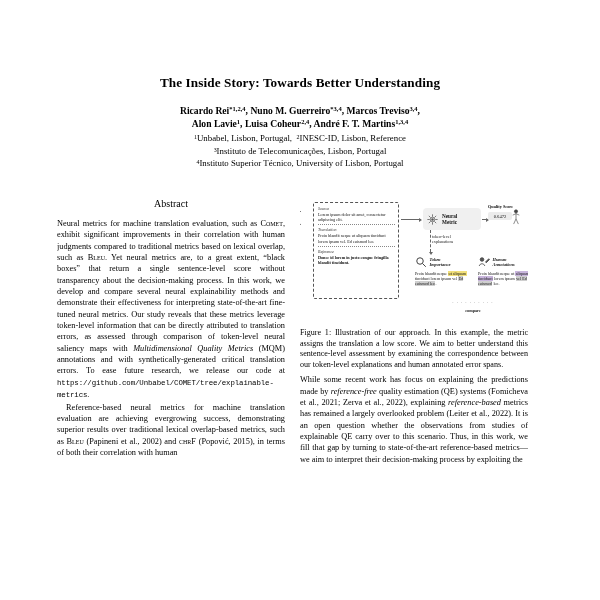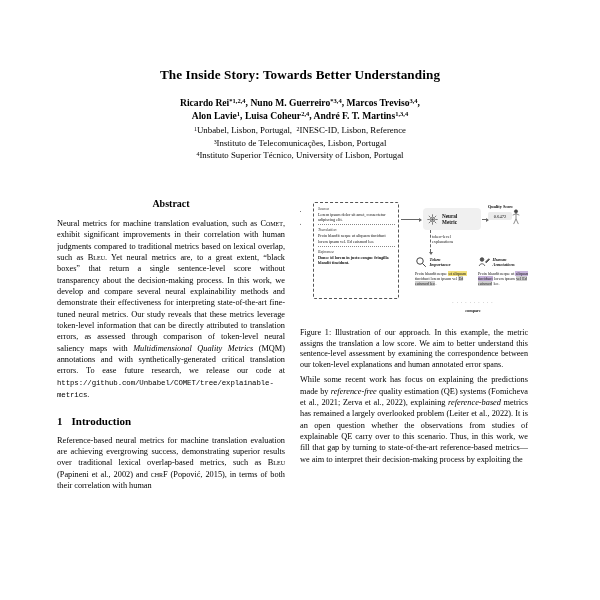--- a/index.html
+++ b/index.html
@@ -11,21 +11,21 @@
     width: 600px;
     height: 600px;
     overflow: hidden;
     font-family: "Liberation Serif", serif;
     color: #000000;
   }
   .page {
     position: relative;
     width: 600px;
     height: 600px;
-    padding: 4px;
+    padding: 12px;
     box-sizing: border-box;
   }
   .title-block {
     padding: 62px 92px 0 92px;
     text-align: center;
   }
   .paper-title {
     font-family: "Liberation Serif", serif;
     font-weight: bold;
     font-size: 13.2px;
@@ -61,21 +61,21 @@
     top: 0;
     width: 228px;
     height: 404px;
     overflow: hidden;
   }
   .col-left { left: 57px; }
   .col-right { left: 300px; }
 
   .section-head {
     text-align: center;
-    font-weight: bold;
+    font-weight: normal;
     font-size: 10px;
     margin: 2px 0 9px 0;
   }
   .sec-num-head {
     font-weight: bold;
     font-size: 11px;
     margin: 13px 0 8px 0;
     text-align: left;
   }
   .sec-num-head .num { margin-right: 9px; }
@@ -339,23 +339,20 @@
   </div>
 
   <div class="columns">
 
     <div class="col col-left">
 
       <div class="section-head">Abstract</div>
 
       <p class="body"><span>Neural metrics for machine translation evaluation, such as </span><span class="sc">Comet</span><span>, exhibit significant improvements in their correlation with human judgments compared to traditional metrics based on lexical overlap, such as </span><span class="sc">Bleu</span><span>. Yet neural metrics are, to a great extent, “black boxes” that return a single sentence-level score without transparency about the decision-making process. In this work, we develop and compare several neural explainability methods and demonstrate their effectiveness for interpreting state-of-the-art fine-tuned neural metrics. Our study reveals that these metrics leverage token-level information that can be directly attributed to translation errors, as assessed through comparison of token-level neural saliency maps with </span><span class="it">Multidimensional Quality Metrics</span><span> (MQM) annotations and with synthetically-generated critical translation errors. To ease future research, we release our code at </span><span class="mono">https://github.com/Unbabel/COMET/tree/explainable-metrics</span><span>.</span></p>
 
-      <div class="sec-num-head">
-        <span class="num">1</span><span>Introduction</span>
-      </div>
 
       <p class="body"><span>Reference-based neural metrics for machine translation evaluation are achieving evergrowing success, demonstrating superior results over traditional lexical overlap-based metrics, such as </span><span class="sc">Bleu</span><span> (Papineni et al., 2002) and </span><span class="sc">chrF</span><span> (Popović, 2015), in terms of both their correlation with human</span></p>
     </div>
 
     <div class="col col-right">
 
       <div class="figure">
         <div class="fig-canvas">
 
           <div class="tuple-label">Input Tuple</div>

